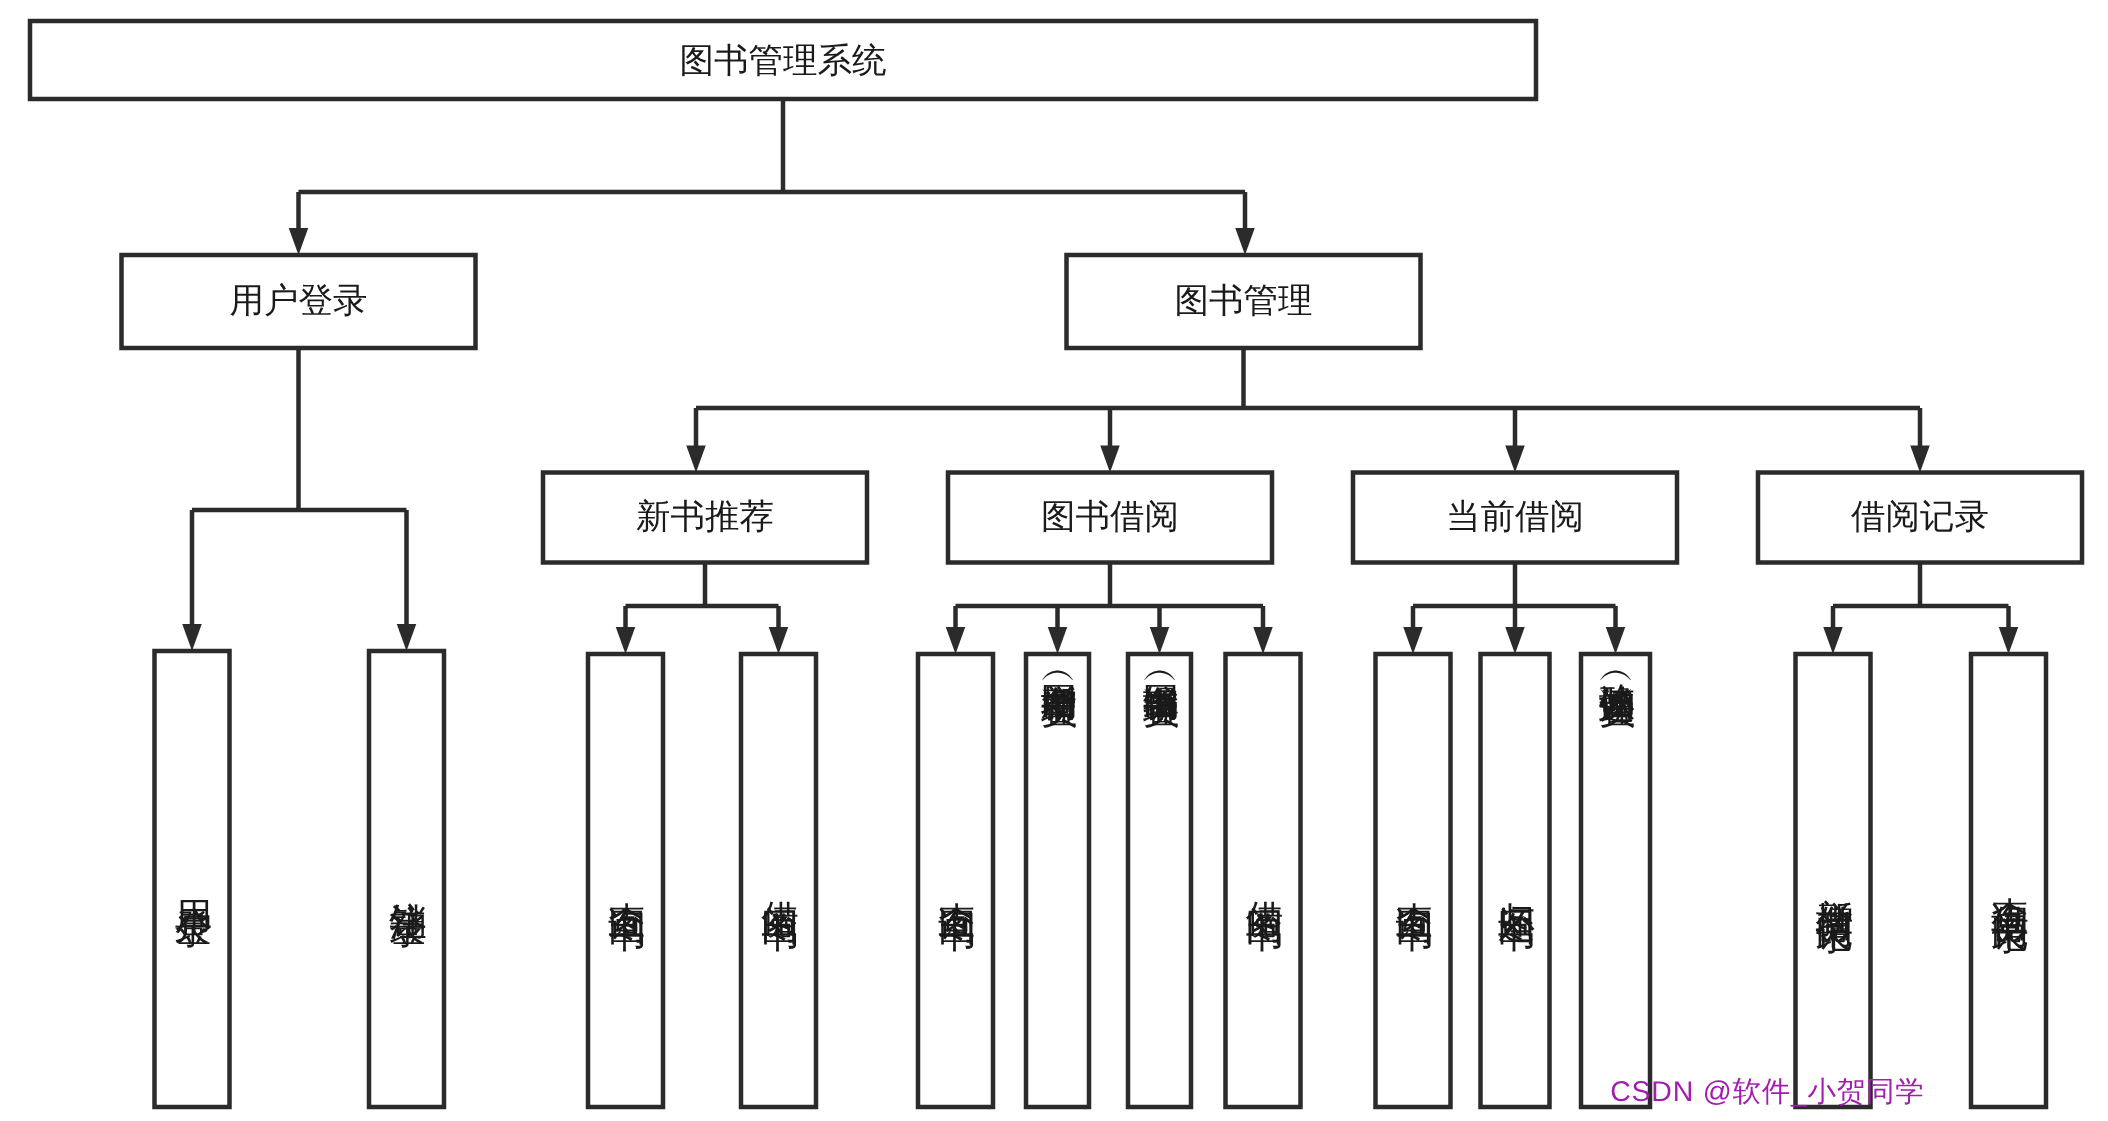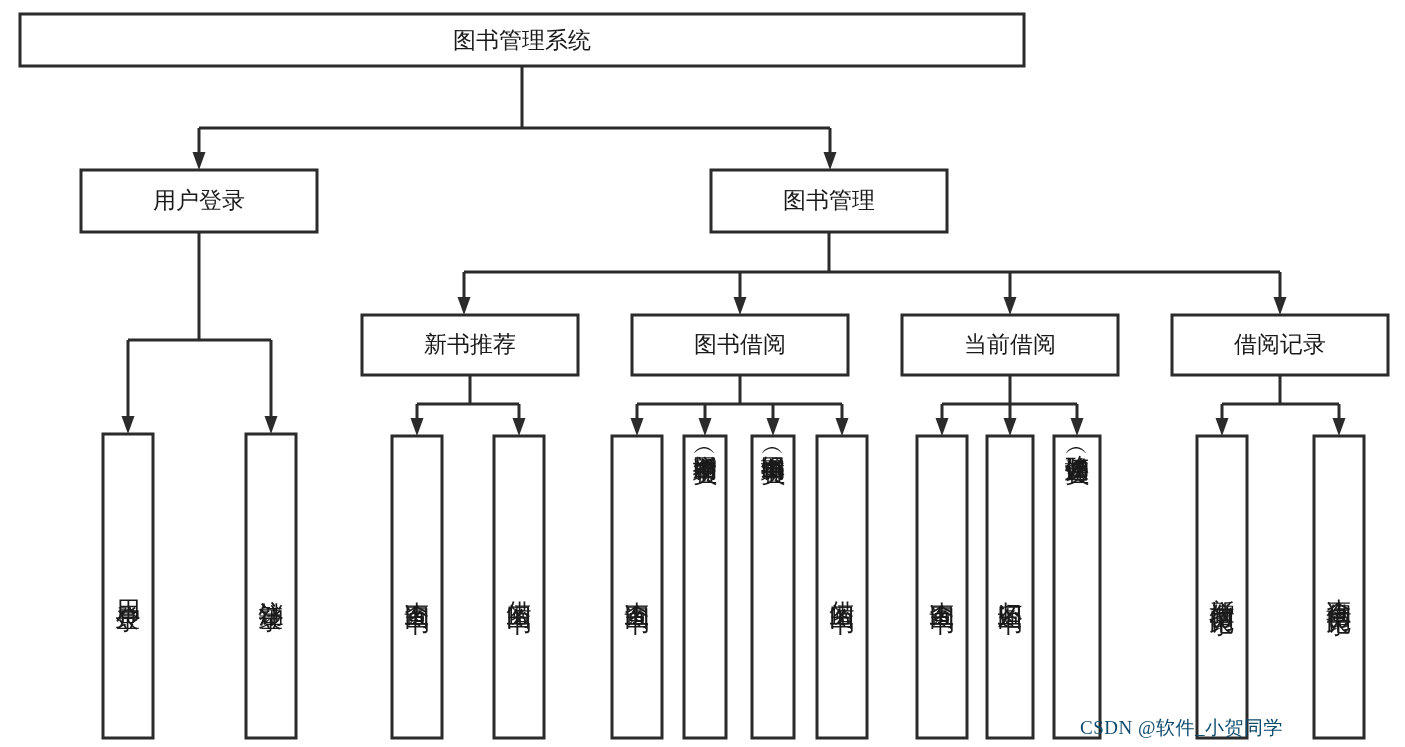--- a/index.html
+++ b/index.html
@@ -59,23 +59,23 @@
     color: #1a1a1a;
     white-space: nowrap;
     text-align: center;
     pointer-events: none;
     user-select: none;
   }
   #watermark {
     position: absolute;
     right: 8px;
     bottom: 6px;
-    font-family: Liberation Serif, serif;
+    font-family: Liberation Sans, sans-serif;
     font-size: 19px;
-    color: #0c4a6e;
+    color: #a21caf;
     letter-spacing: 0.5px;
     white-space: nowrap;
   }
 </style>
 </head>
 <body>
 
 <div id="diagram-root">
 
   <svg id="tree-svg" viewBox="0 0 1405 747">

